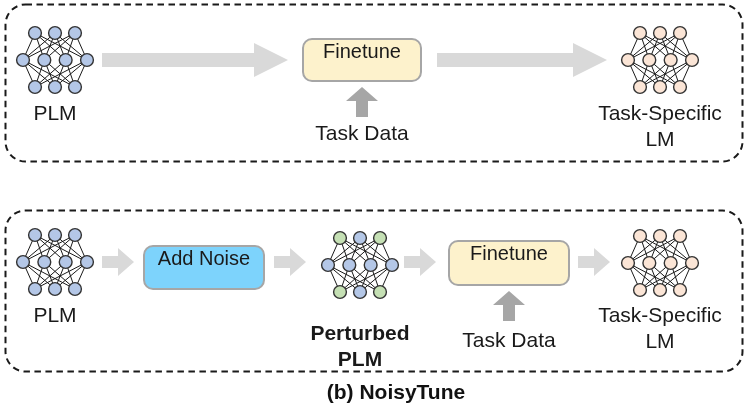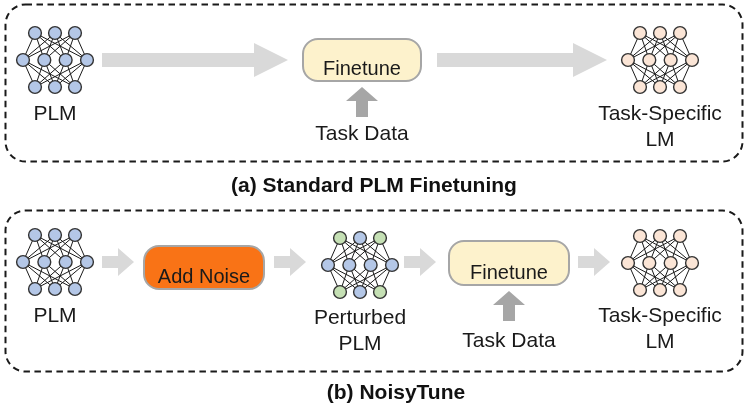--- a/index.html
+++ b/index.html
@@ -26,22 +26,22 @@
     position:absolute;
     left:0;width:748px;
     text-align:center;
     font-weight:bold;
     font-size:21px;
     color:#111111;
   }
   .flowbox{
     position:absolute;
     border:2.5px solid #a6a6a6;
-    border-radius:16px;
-    display:flex;align-items:flex-end;justify-content:center;
+    border-radius:10px;
+    display:flex;align-items:flex-start;justify-content:center;
     font-size:20px;
     box-sizing:border-box;
   }
   .arrow{position:absolute;}
   .arrow svg{display:block;width:100%;height:100%;}
 </style>
 </head>
 <body>
 
 <div id="figure">
@@ -149,21 +149,20 @@
         <circle cx="20" cy="62" r="6.4" fill="#fbe5d6" stroke="#333333" stroke-width="1.4"></circle>
         <circle cx="40" cy="62" r="6.4" fill="#fbe5d6" stroke="#333333" stroke-width="1.4"></circle>
         <circle cx="60" cy="62" r="6.4" fill="#fbe5d6" stroke="#333333" stroke-width="1.4"></circle>
       </svg>
     </div>
   <div class="label" style="left:590px;top:100px;width:140px;">
     <div>Task-Specific</div>
     <div>LM</div>
   </div>
 
-  <div class="caption" style="top:173px;">(a) Standard PLM Finetuning</div>
 
   <svg class="panel-border" style="left:4px;top:209px;" width="740" height="164">
     <rect x="1.5" y="1.5" width="737" height="161" rx="20" ry="20" fill="none" stroke-width="2" stroke-dasharray="6.5 4.5" stroke="#1a1a1a"></rect>
   </svg>
 
   <div class="net" style="left:15px;top:227px;width:80px;height:70px;">
       <svg viewBox="0 0 80 70">
         <line x1="20" y1="8" x2="8" y2="35" stroke="#1a1a1a" stroke-width="1"></line>
         <line x1="20" y1="8" x2="29.333333333333332" y2="35" stroke="#1a1a1a" stroke-width="1"></line>
         <line x1="20" y1="8" x2="50.666666666666664" y2="35" stroke="#1a1a1a" stroke-width="1"></line>
@@ -201,21 +200,21 @@
       </svg>
     </div>
   <div class="label" style="left:15px;top:302px;width:80px;">PLM</div>
 
   <div class="arrow" style="left:102px;top:248px;width:32px;height:28px;">
     <svg viewBox="0 0 32 28">
       <polygon points="0,8 16,8 16,0 32,14 16,28 16,20 0,20" fill="#d9d9d9"></polygon>
     </svg>
   </div>
 
-  <div class="flowbox" style="left: 143px; top: 245px; width: 122px; height: 45px; background: #f97316; border-color: rgb(166, 166, 166);">
+  <div class="flowbox" style="left: 143px; top: 245px; width: 122px; height: 45px; background: #7dd3fc; border-color: rgb(166, 166, 166);">
     <span>Add Noise</span>
   </div>
 
   <div class="arrow" style="left:274px;top:248px;width:32px;height:28px;">
     <svg viewBox="0 0 32 28">
       <polygon points="0,8 16,8 16,0 32,14 16,28 16,20 0,20" fill="#d9d9d9"></polygon>
     </svg>
   </div>
 
   <div class="net" style="left:320px;top:230px;width:80px;height:70px;">
@@ -249,21 +248,21 @@
         <circle cx="60" cy="8" r="6.4" fill="#c5e0b4" stroke="#333333" stroke-width="1.4"></circle>
         <circle cx="8" cy="35" r="6.4" fill="#b4c7e7" stroke="#333333" stroke-width="1.4"></circle>
         <circle cx="29.333333333333332" cy="35" r="6.4" fill="#b4c7e7" stroke="#333333" stroke-width="1.4"></circle>
         <circle cx="50.666666666666664" cy="35" r="6.4" fill="#b4c7e7" stroke="#333333" stroke-width="1.4"></circle>
         <circle cx="72" cy="35" r="6.4" fill="#b4c7e7" stroke="#333333" stroke-width="1.4"></circle>
         <circle cx="20" cy="62" r="6.4" fill="#c5e0b4" stroke="#333333" stroke-width="1.4"></circle>
         <circle cx="40" cy="62" r="6.4" fill="#b4c7e7" stroke="#333333" stroke-width="1.4"></circle>
         <circle cx="60" cy="62" r="6.4" fill="#c5e0b4" stroke="#333333" stroke-width="1.4"></circle>
       </svg>
     </div>
-  <div class="label" style="left:306px;top:304px;width:108px;">
+  <div class="label" style="left:306px;top:320px;width:108px;font-weight:bold;">
     <div>Perturbed</div>
     <div>PLM</div>
   </div>
 
   <div class="arrow" style="left:404px;top:248px;width:32px;height:28px;">
     <svg viewBox="0 0 32 28">
       <polygon points="0,8 16,8 16,0 32,14 16,28 16,20 0,20" fill="#d9d9d9"></polygon>
     </svg>
   </div>
 

